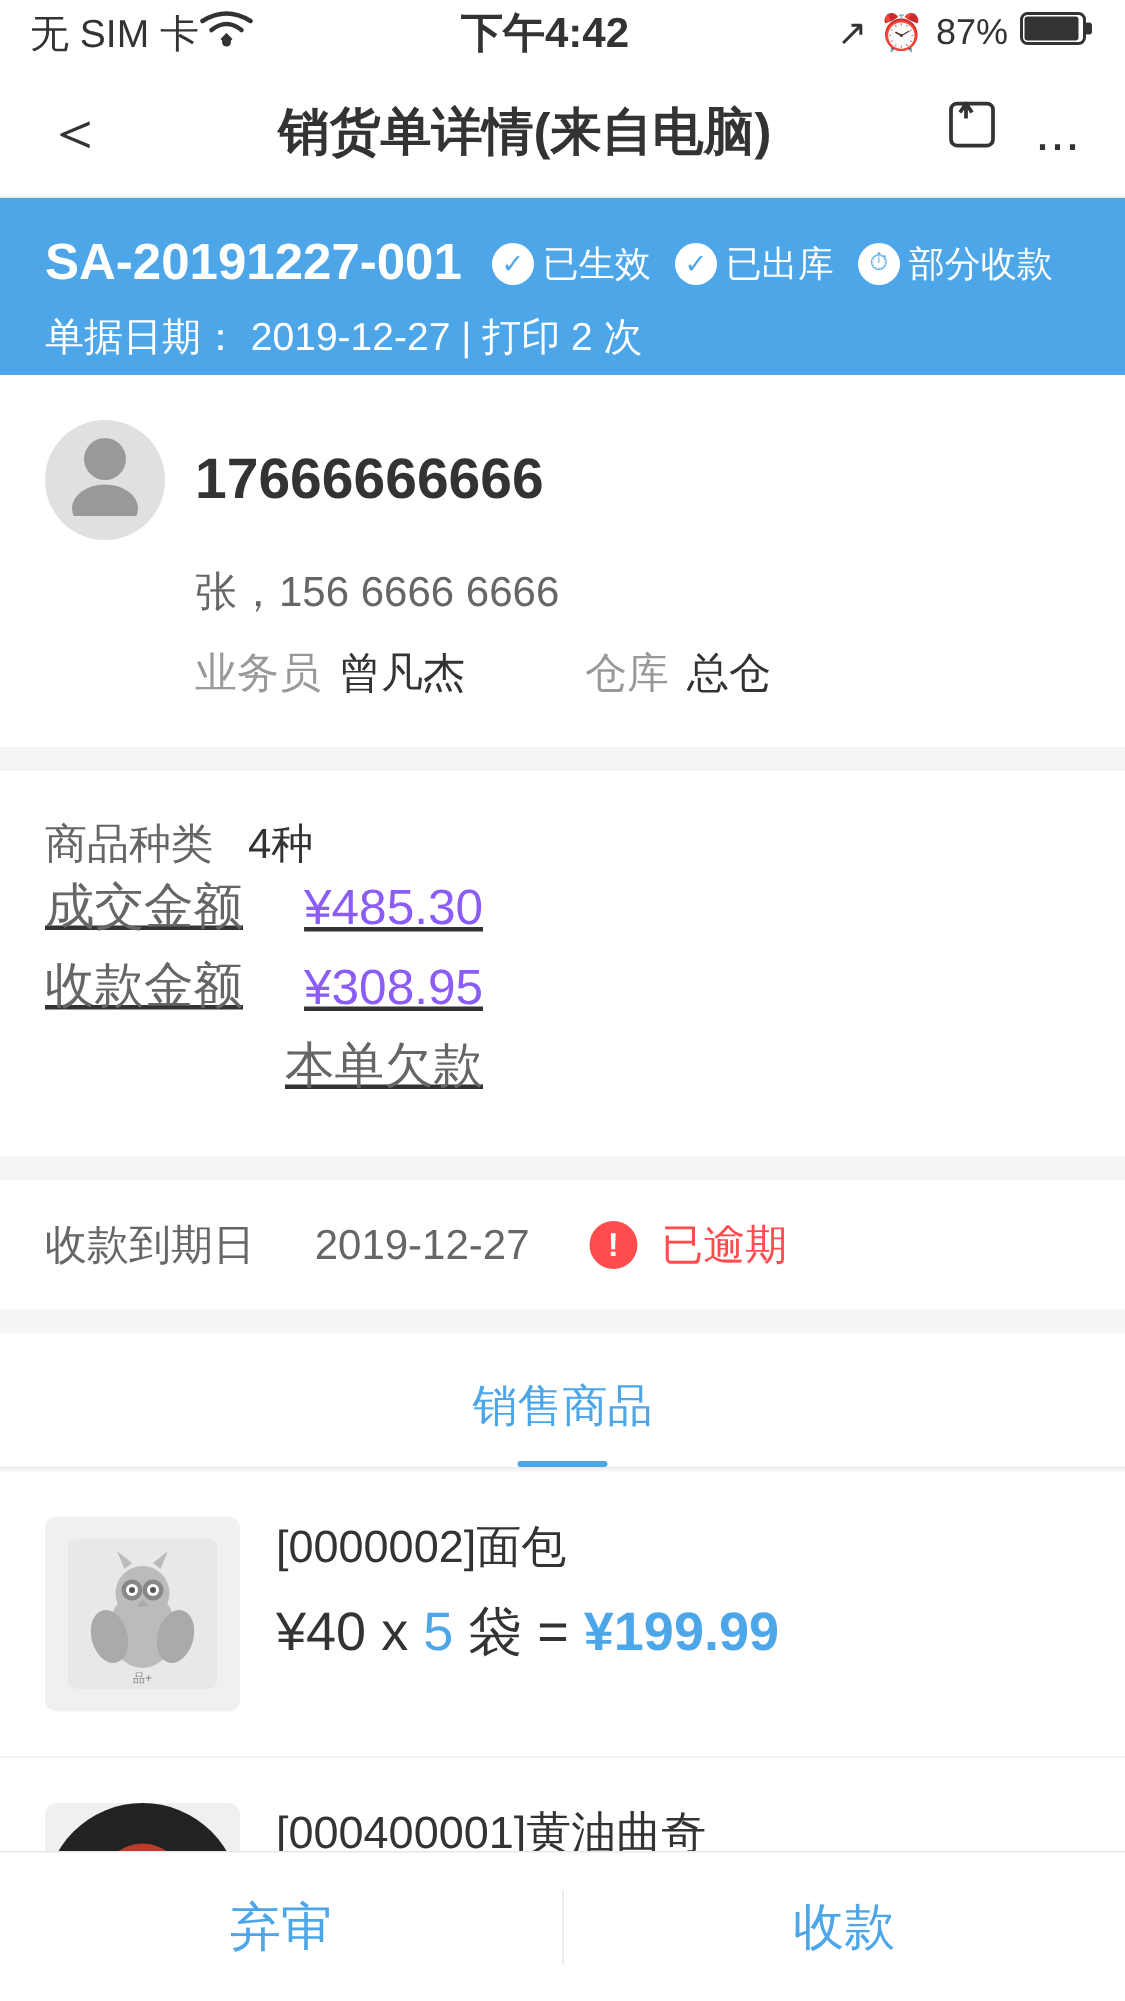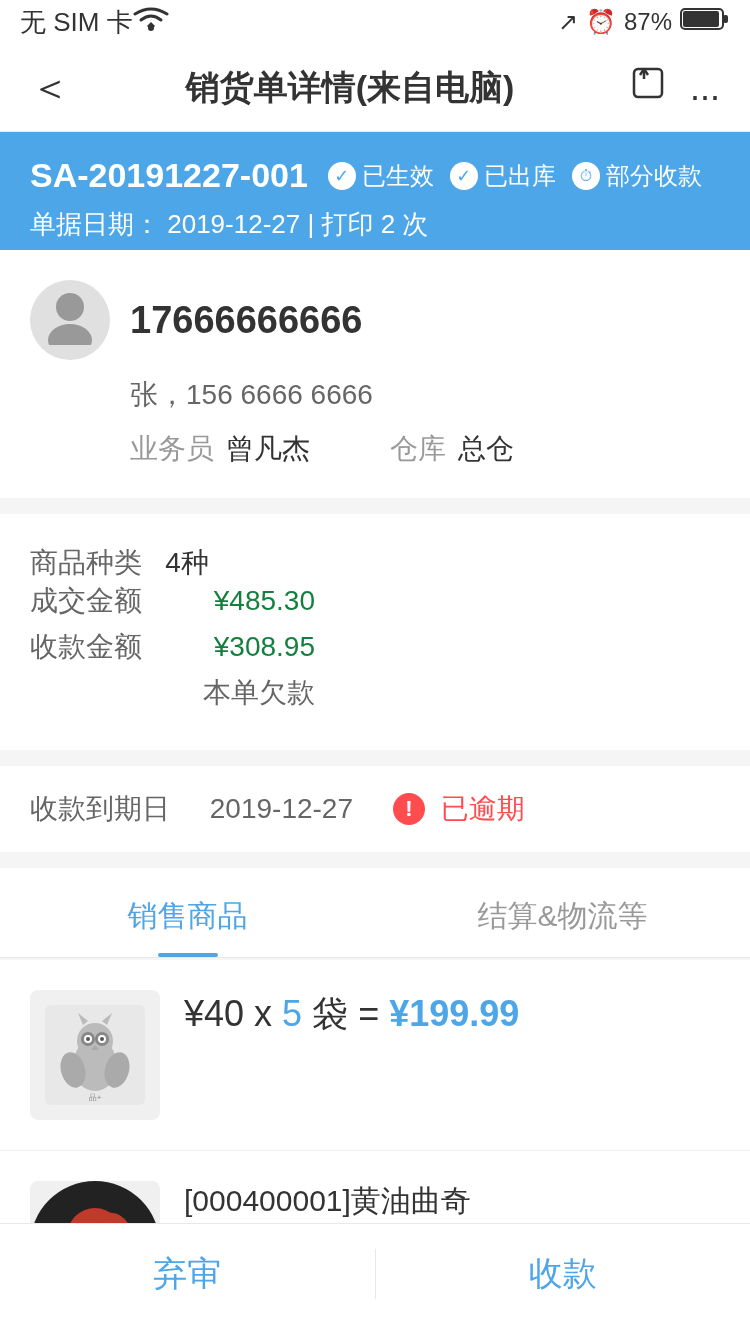--- a/index.html
+++ b/index.html
@@ -163,26 +163,27 @@
       justify-content: space-between;
       flex-direction: column;
     }
     .stats-left { font-size: 28px; color: #666; }
     .stats-left-value { color: #333; font-weight: 500; }
     .stats-right { text-align: right; }
     .stats-row {
       display: flex;
       align-items: center;
       justify-content: flex-end;
-      gap: 33px;
+      gap: 20px;
       margin-bottom: 8px;
-      font-size: 28px;
+      font-size: 33px;
+      text-decoration: underline;
     }
     .stats-row-label { color: #666; }
-    .stats-row-value { color: #15803d; font-weight: 500; min-width: 140px; text-align: right; }
+    .stats-row-value { color: #8b5cf6; font-weight: 500; min-width: 140px; text-align: right; }
 
     
     .due-section {
       background: #fff;
       padding: 24px 30px;
       margin-top: 16px;
       display: flex;
       align-items: center;
       gap: 16px;
       font-size: 28px;
@@ -284,21 +285,21 @@
     .product-price-row {
       font-size: 36px;
       color: #333;
     }
     .price-blue { color: #4da6e8; }
     .price-total { color: #4da6e8; font-weight: 600; }
 
     
     .bottom-bar {
       position: fixed;
-      bottom: 11px;
+      bottom: 0;
       left: 0;
       width: 750px;
       height: 100px;
       background: #fff;
       border-top: 1px solid #e8e8e8;
       display: flex;
       align-items: center;
     }
     .bottom-btn {
       flex: 1;
@@ -323,20 +324,21 @@
     <span>无 SIM 卡</span>
     <span>
       <svg width="36" height="26" viewBox="0 0 36 26">
         <path d="M18 20 L22 24 L18 28 L14 24 Z" fill="#333" transform="translate(0,-4)"></path>
         <path d="M8 14 Q18 6 28 14" fill="none" stroke="#333" stroke-width="3" stroke-linecap="round"></path>
         <path d="M2 8 Q18 -2 34 8" fill="none" stroke="#333" stroke-width="3" stroke-linecap="round"></path>
         <circle cx="18" cy="22" r="3" fill="#333"></circle>
       </svg>
     </span>
   </div>
+  <div class="status-bar-center">下午4:42</div>
   <div class="status-bar-right">
     <span>↗</span>
     <span>⏰</span>
     <span>87%</span>
     <span>
       <svg width="50" height="26" viewBox="0 0 50 26">
         <rect x="1" y="3" width="42" height="20" rx="4" ry="4" fill="none" stroke="#333" stroke-width="2"></rect>
         <rect x="43" y="9" width="5" height="8" rx="2" fill="#333"></rect>
         <rect x="3" y="5" width="36" height="16" rx="2" fill="#333"></rect>
       </svg>
@@ -437,23 +439,20 @@
   &nbsp;
   <div class="overdue-badge">!</div>
   <span class="overdue-text">已逾期</span>
 </div>
 
 <div class="tabs-section">
   <div class="tabs">
     <div class="tab active">
       <span>销售商品</span>
     </div>
-    <div class="tab">
-      <span>结算&amp;物流等</span>
-    </div>
   </div>
 </div>
 
 <div class="products-section">
 
   <div class="product-item">
     <div class="product-thumb">
 
       <svg width="100" height="100" viewBox="0 0 100 100">
         <rect width="100" height="100" fill="#e8e8e8" rx="6"></rect>
@@ -474,20 +473,21 @@
         <ellipse cx="28" cy="65" rx="12" ry="18" fill="#aaa" transform="rotate(-15,28,65)"></ellipse>
         <ellipse cx="72" cy="65" rx="12" ry="18" fill="#aaa" transform="rotate(15,72,65)"></ellipse>
 
         <polygon points="38,20 33,8 43,16" fill="#bbb"></polygon>
         <polygon points="62,20 67,8 57,16" fill="#bbb"></polygon>
 
         <text x="50" y="95" text-anchor="middle" font-size="8" fill="#888">品+</text>
       </svg>
     </div>
     <div class="product-info">
+      <div class="product-name">[0000002]面包</div>
       <div class="product-price-row">
         <span>¥40</span>
         <span> x </span>
         <span class="price-blue">5</span>
         <span>袋</span>
         <span> = </span>
         <span class="price-total">¥199.99</span>
       </div>
     </div>
   </div>

